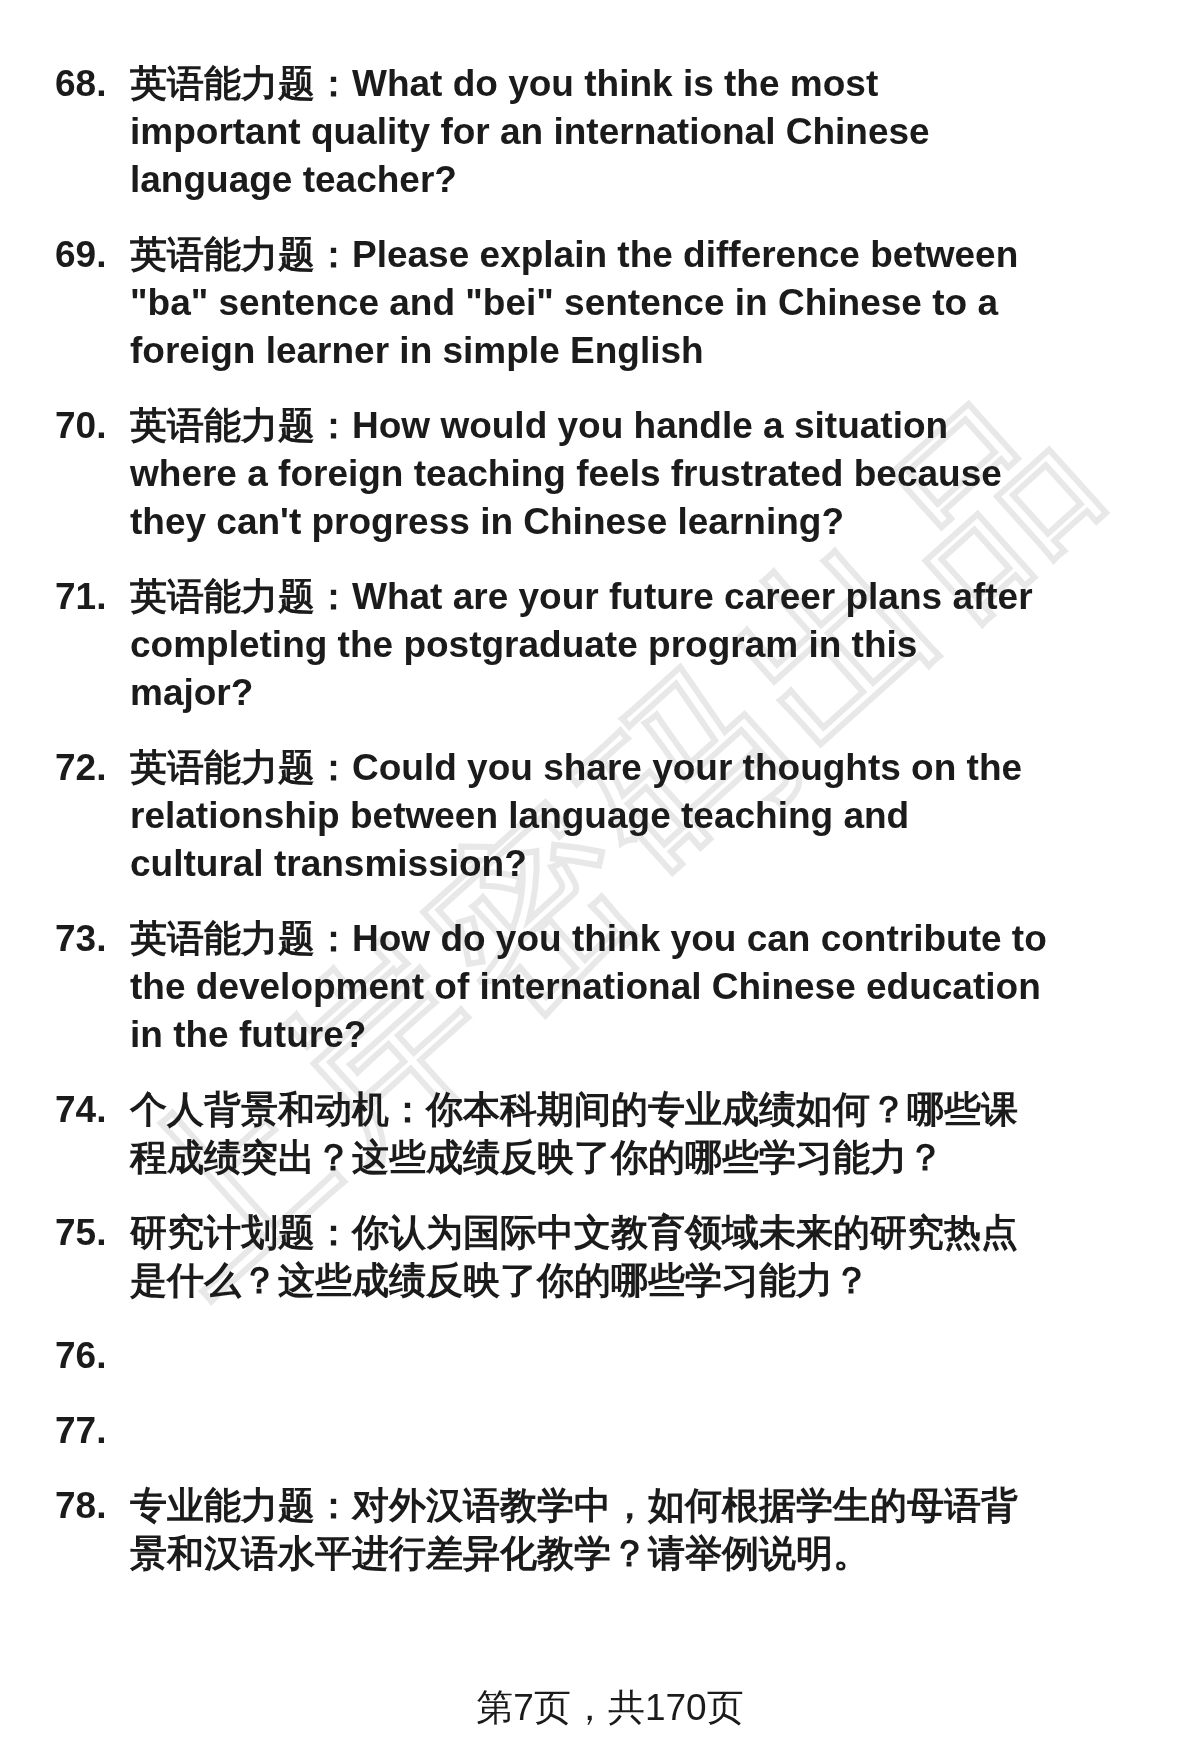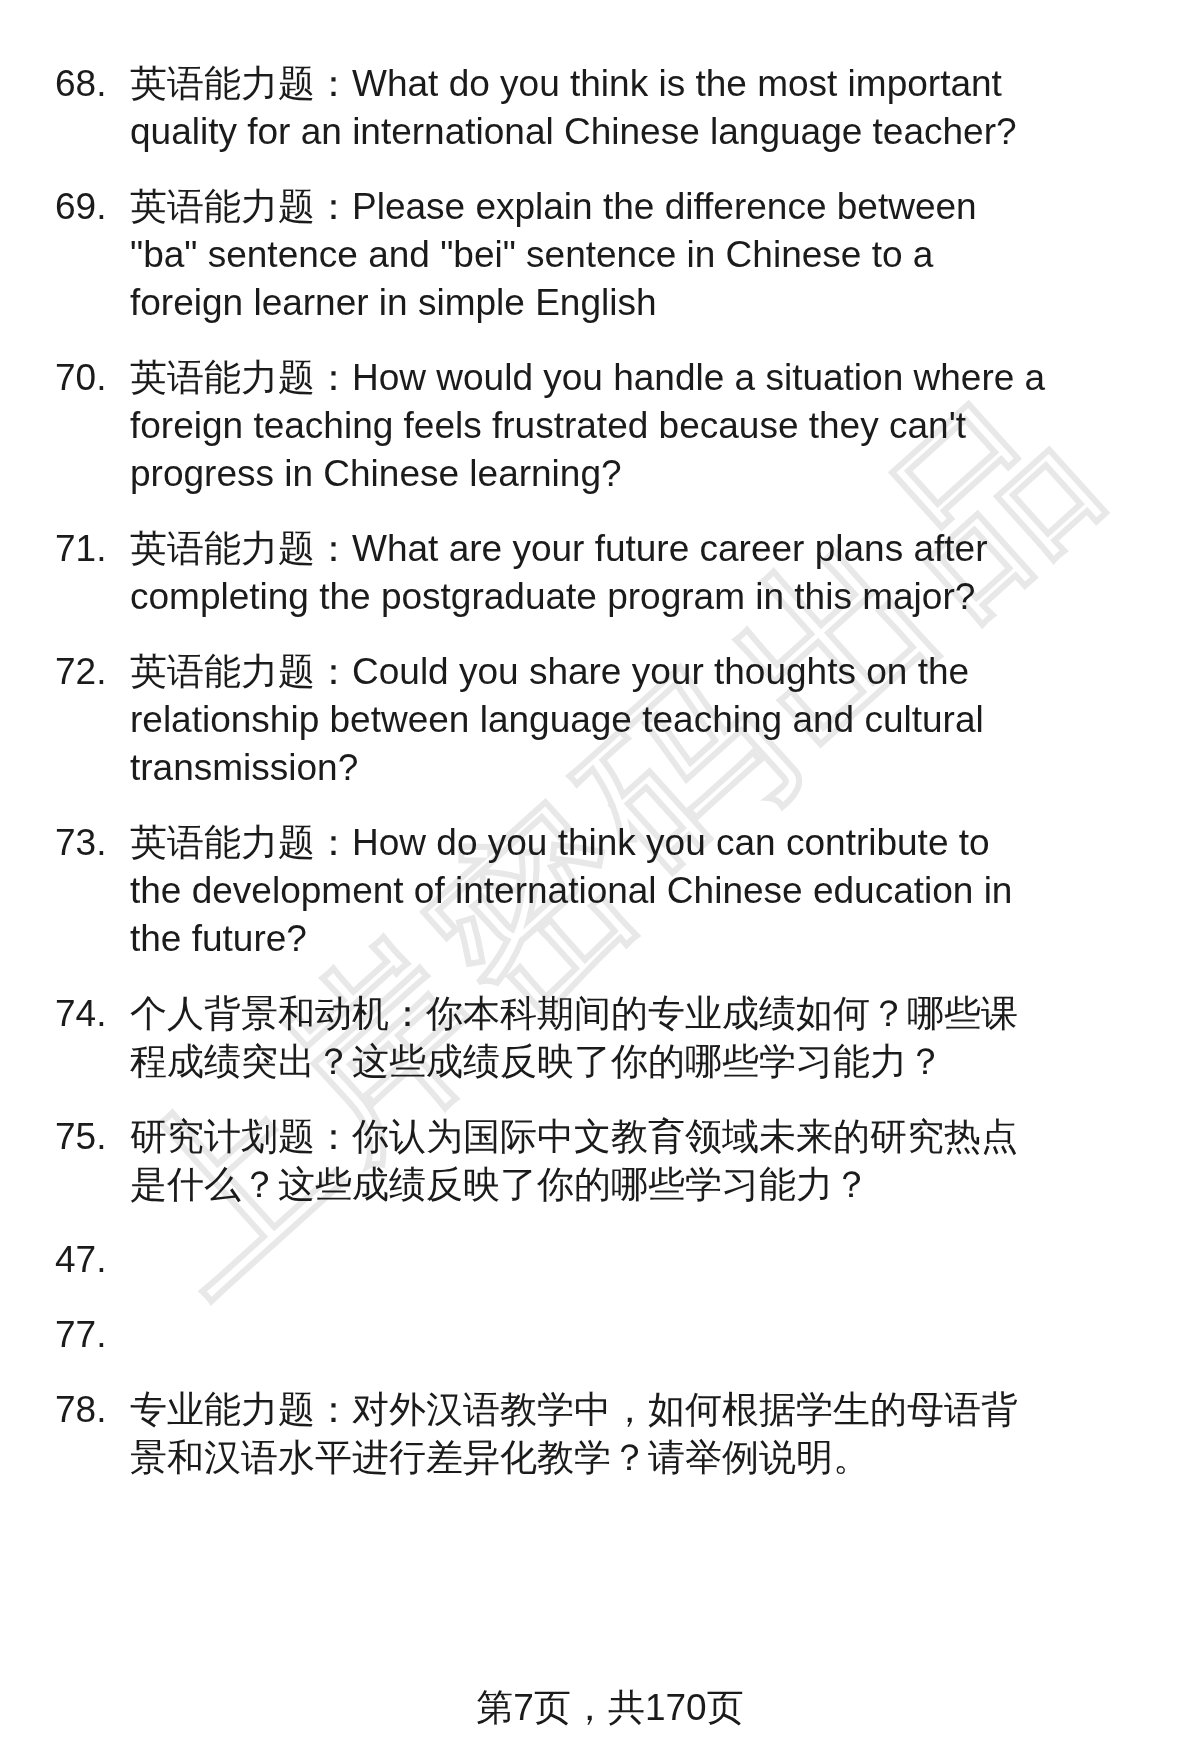--- a/index.html
+++ b/index.html
@@ -27,20 +27,21 @@
     color: #ffffff;
     -webkit-text-stroke: 6px #e8e8e8;
     z-index: 0;
     user-select: none;
     pointer-events: none;
   }
   .content {
     position: relative;
     z-index: 1;
     padding: 60px 0 0 55px;
+    font-weight: bold;
   }
   .q {
     display: flex;
     align-items: flex-start;
     margin-bottom: 27px;
     font-size: 37px;
     line-height: 48px;
   }
   .num {
     flex: 0 0 75px;
@@ -101,21 +102,21 @@
     <span class="num">74.</span>
     <span class="txt">个人背景和动机：你本科期间的专业成绩如何？哪些课程成绩突出？这些成绩反映了你的哪些学习能力？</span>
   </div>
 
   <div class="q">
     <span class="num">75.</span>
     <span class="txt">研究计划题：你认为国际中文教育领域未来的研究热点是什么？这些成绩反映了你的哪些学习能力？</span>
   </div>
 
   <div class="q">
-    <span class="num">47.</span>
+    <span class="num">76.</span>
   </div>
 
   <div class="q">
     <span class="num">77.</span>
   </div>
 
   <div class="q">
     <span class="num">78.</span>
     <span class="txt">专业能力题：对外汉语教学中，如何根据学生的母语背景和汉语水平进行差异化教学？请举例说明。</span>
   </div>

